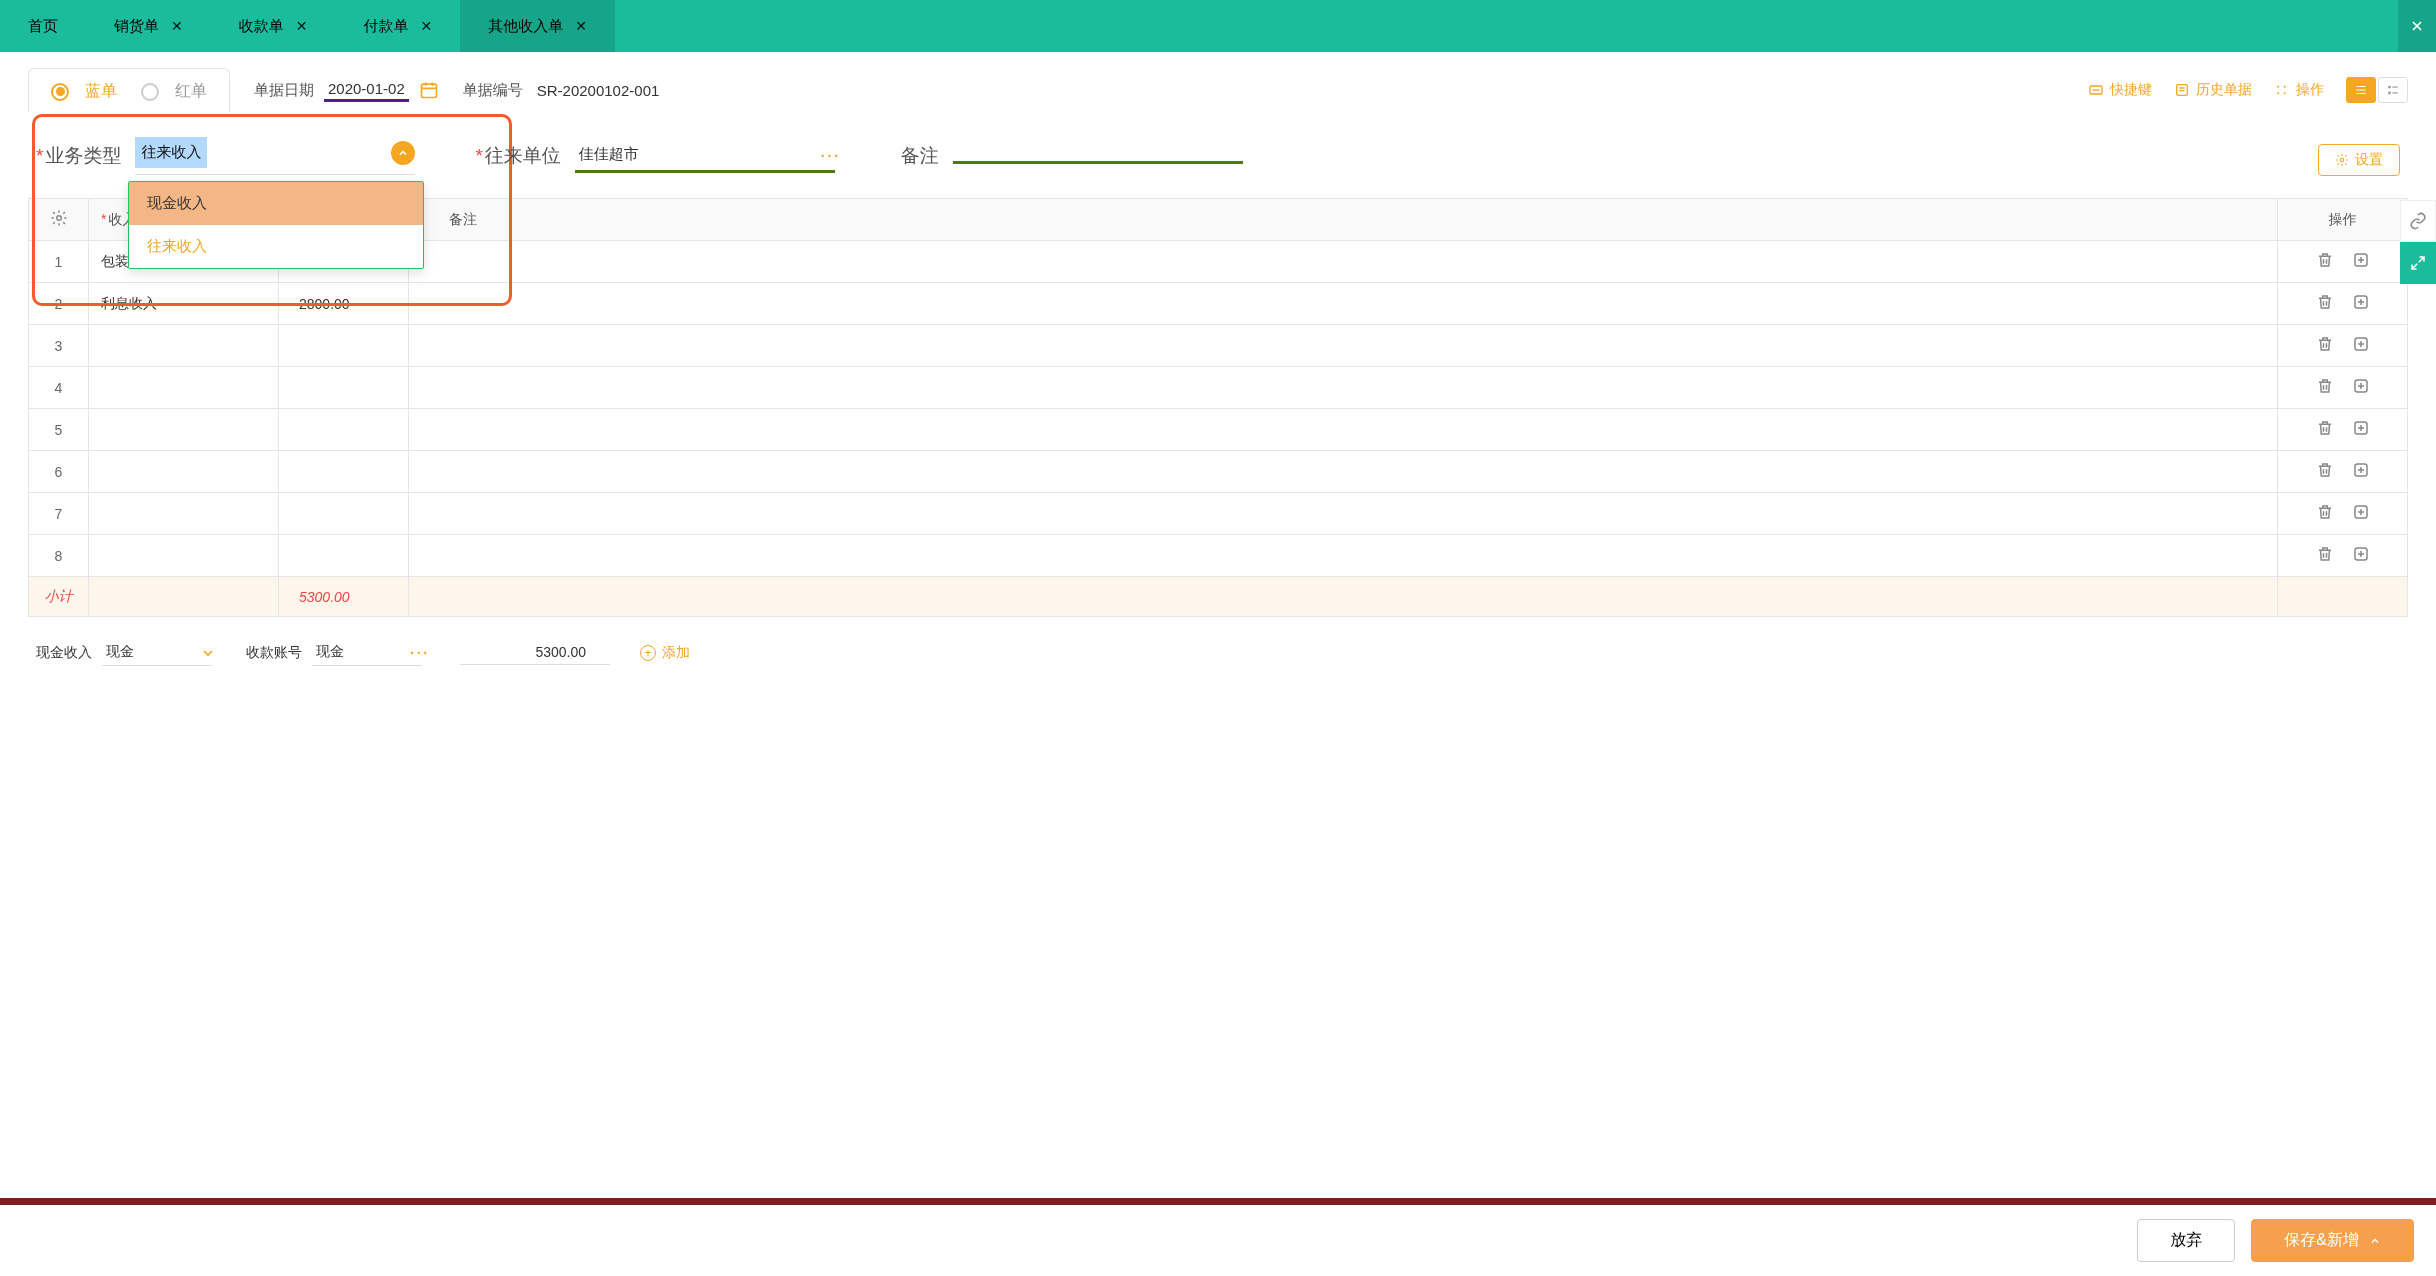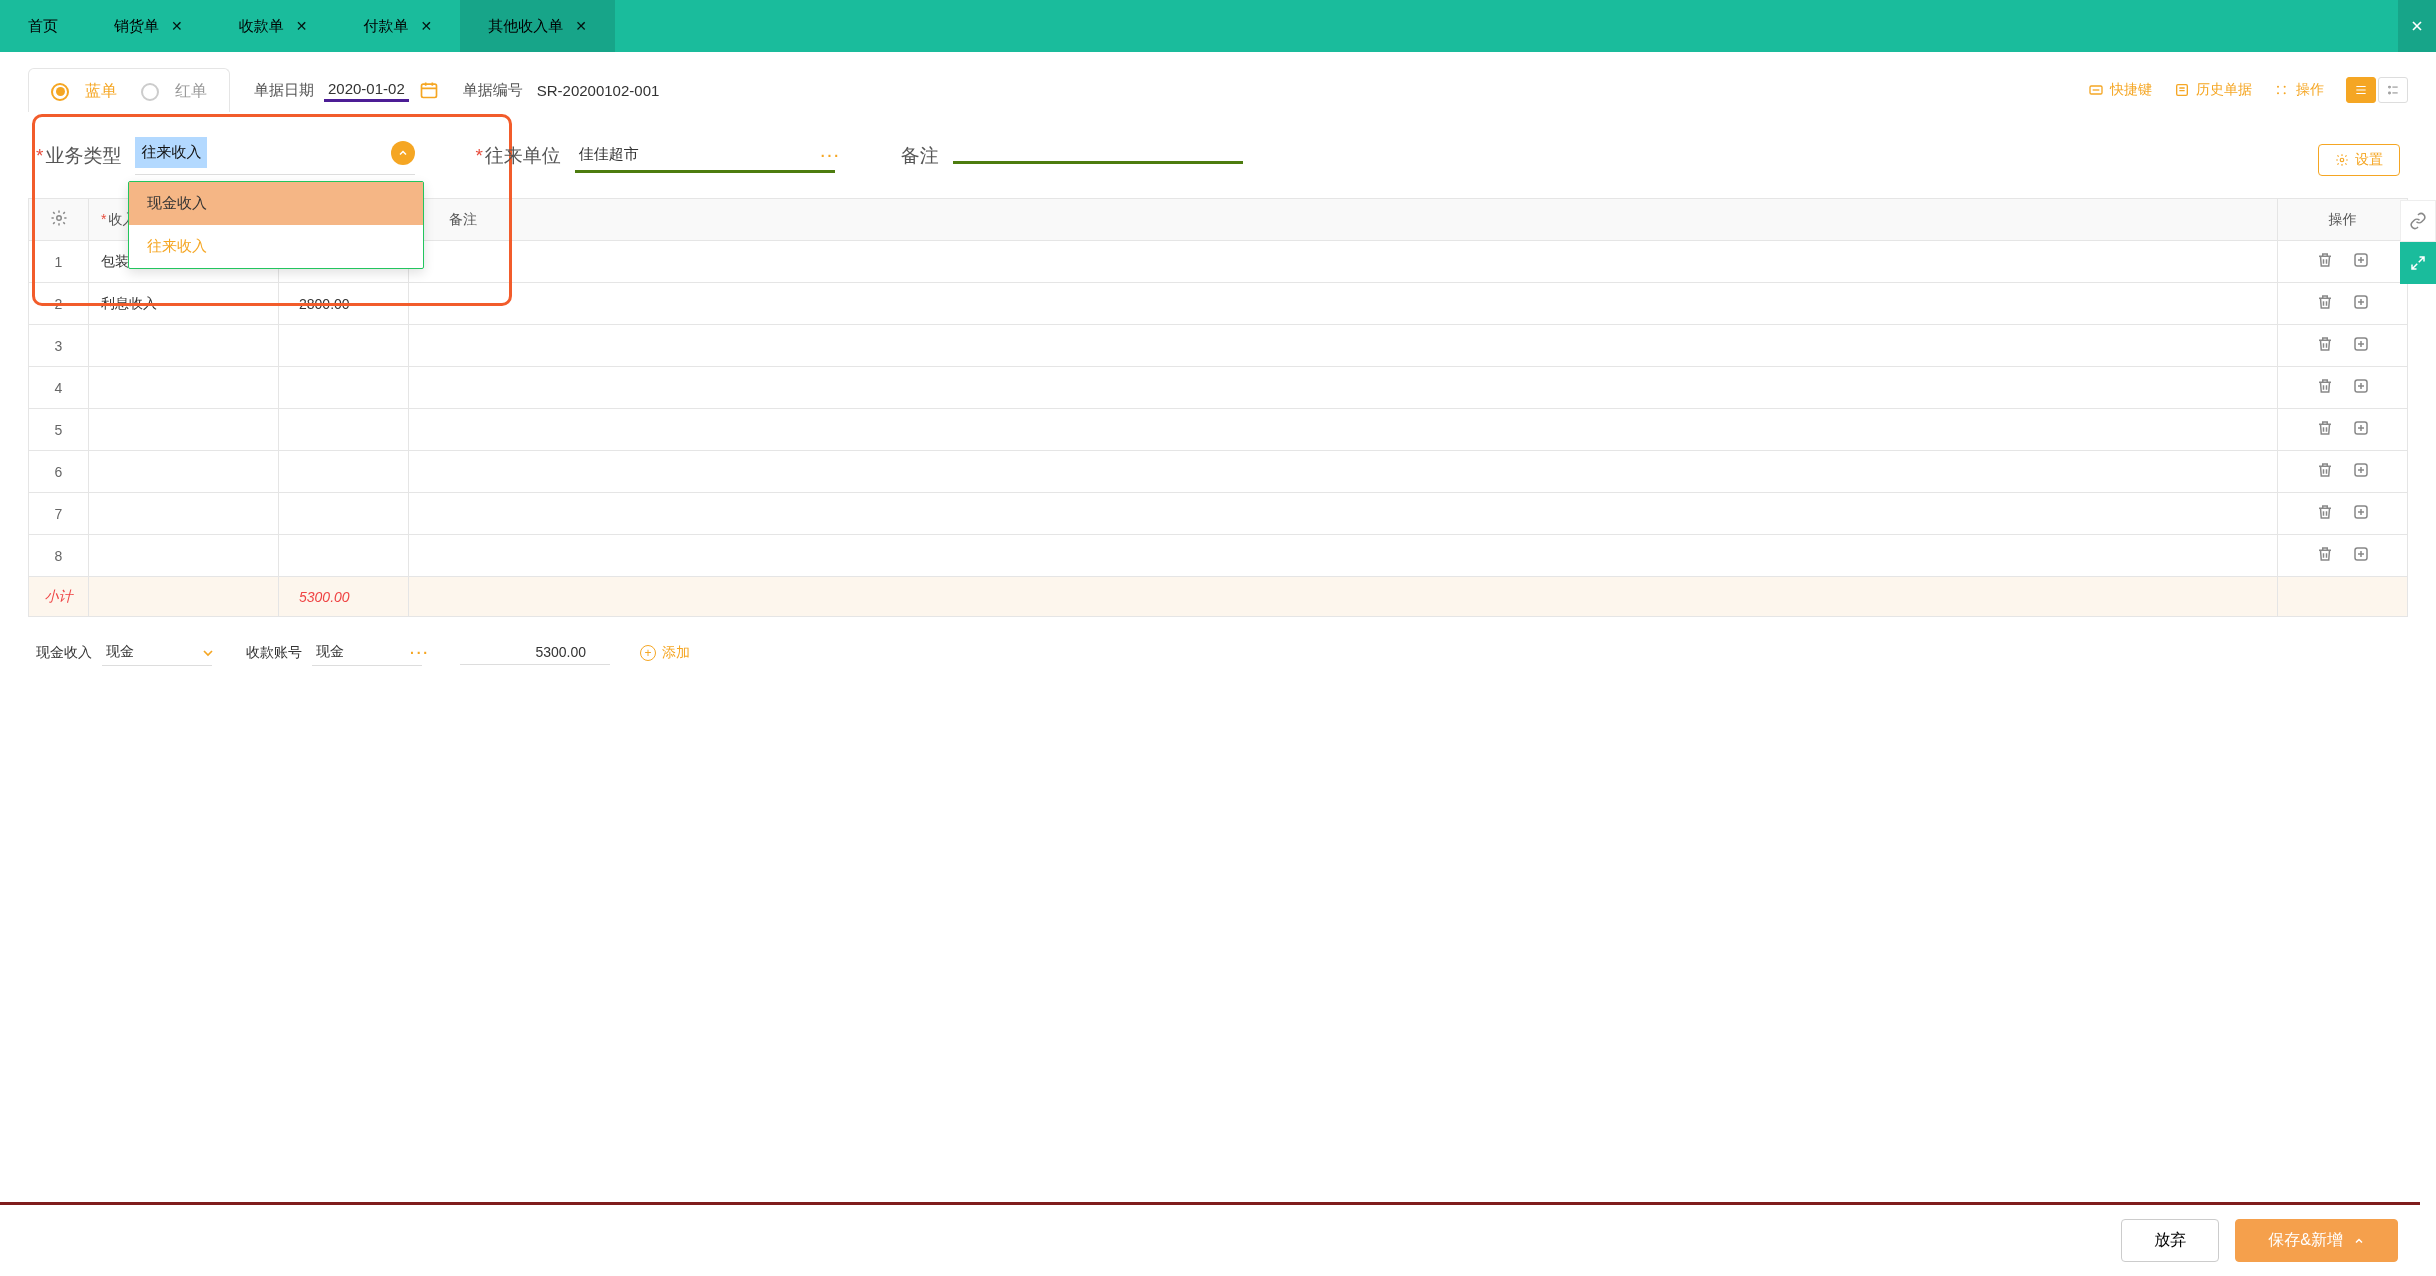--- a/index.html
+++ b/index.html
@@ -66,21 +66,21 @@
     .row-ic { width: 18px; height: 18px; color: #888; cursor: pointer; }
     tr.subtotal td { background: #fdf6ed; color: #ef4444; font-style: italic; }
     
     .payment-row { display: flex; align-items: center; padding: 22px 24px; gap: 30px; }
     .pfield { display: flex; align-items: center; gap: 10px; }
     .pinput { border: none; border-bottom: 1px solid #ddd; padding: 4px 24px 4px 4px; min-width: 110px; }
     .chev { color: #f5a623; }
     .add-link { color: #f5a623; display: flex; align-items: center; gap: 6px; cursor: pointer; }
     .plus-circle { width: 16px; height: 16px; border: 1.5px solid #f5a623; border-radius: 50%; display: inline-flex; align-items: center; justify-content: center; font-size: 12px; line-height: 1; }
     
-    .footer { position: fixed; bottom: 0; left: 0; right: 16px; background: #fff; border-top: 3px solid #7f1d1d; padding: 14px 22px; display: flex; justify-content: flex-end; gap: 16px; }
+    .footer { position: fixed; bottom: 0; left: 0; right: 0; background: #fff; border-top: 7px solid #7f1d1d; padding: 14px 22px; display: flex; justify-content: flex-end; gap: 16px; }
     .btn { padding: 10px 32px; border-radius: 4px; font-size: 16px; cursor: pointer; border: 1px solid #ccc; background: #fff; }
     .btn-primary { background: #f5a04c; color: #fff; border-color: #f5a04c; display: flex; align-items: center; gap: 10px; }
     
     .side-rail { position: fixed; right: 0; top: 200px; display: flex; flex-direction: column; gap: 0; }
     .rail-btn { width: 36px; height: 42px; background: #fff; border: 1px solid #eee; display: flex; align-items: center; justify-content: center; cursor: pointer; }
     .rail-btn.teal { background: #1abc9c; border-color: #1abc9c; color: #fff; }
   </style>
 </head>
 <body>
 

